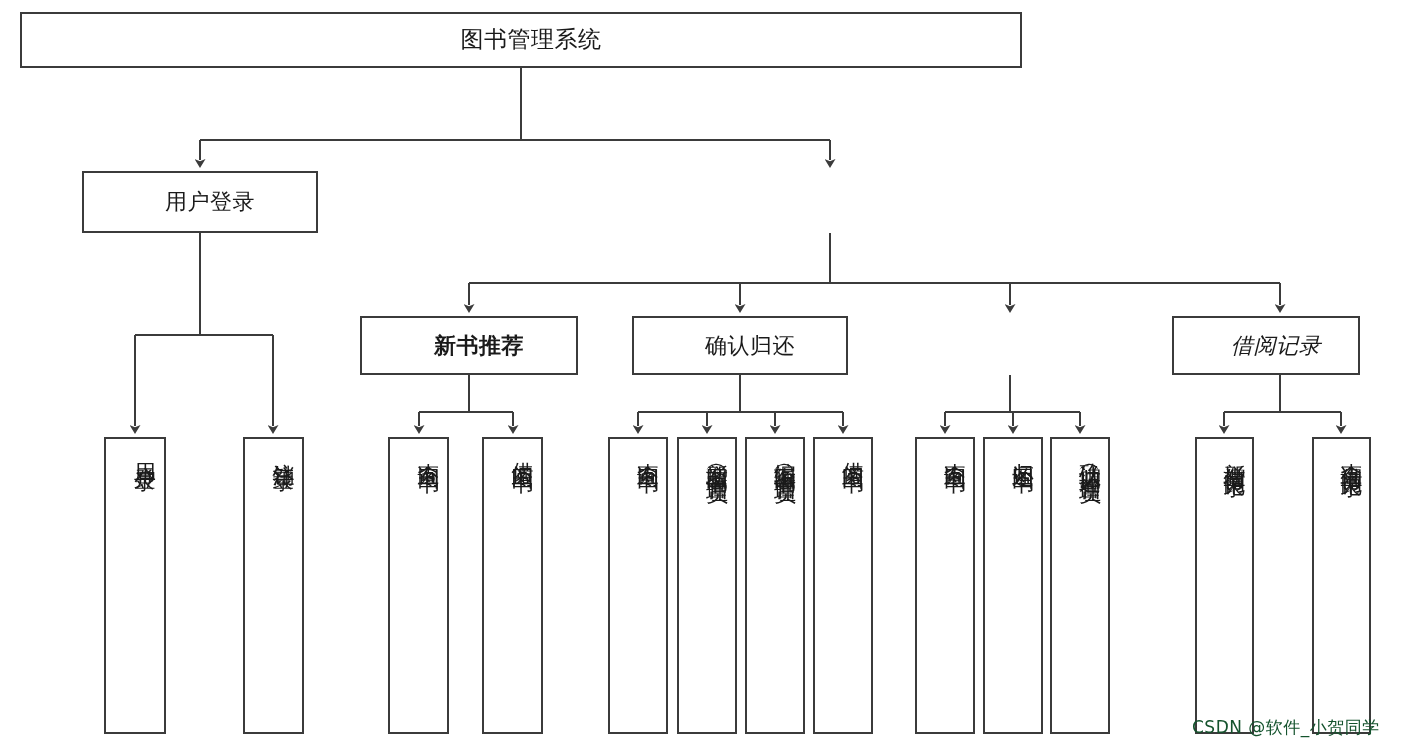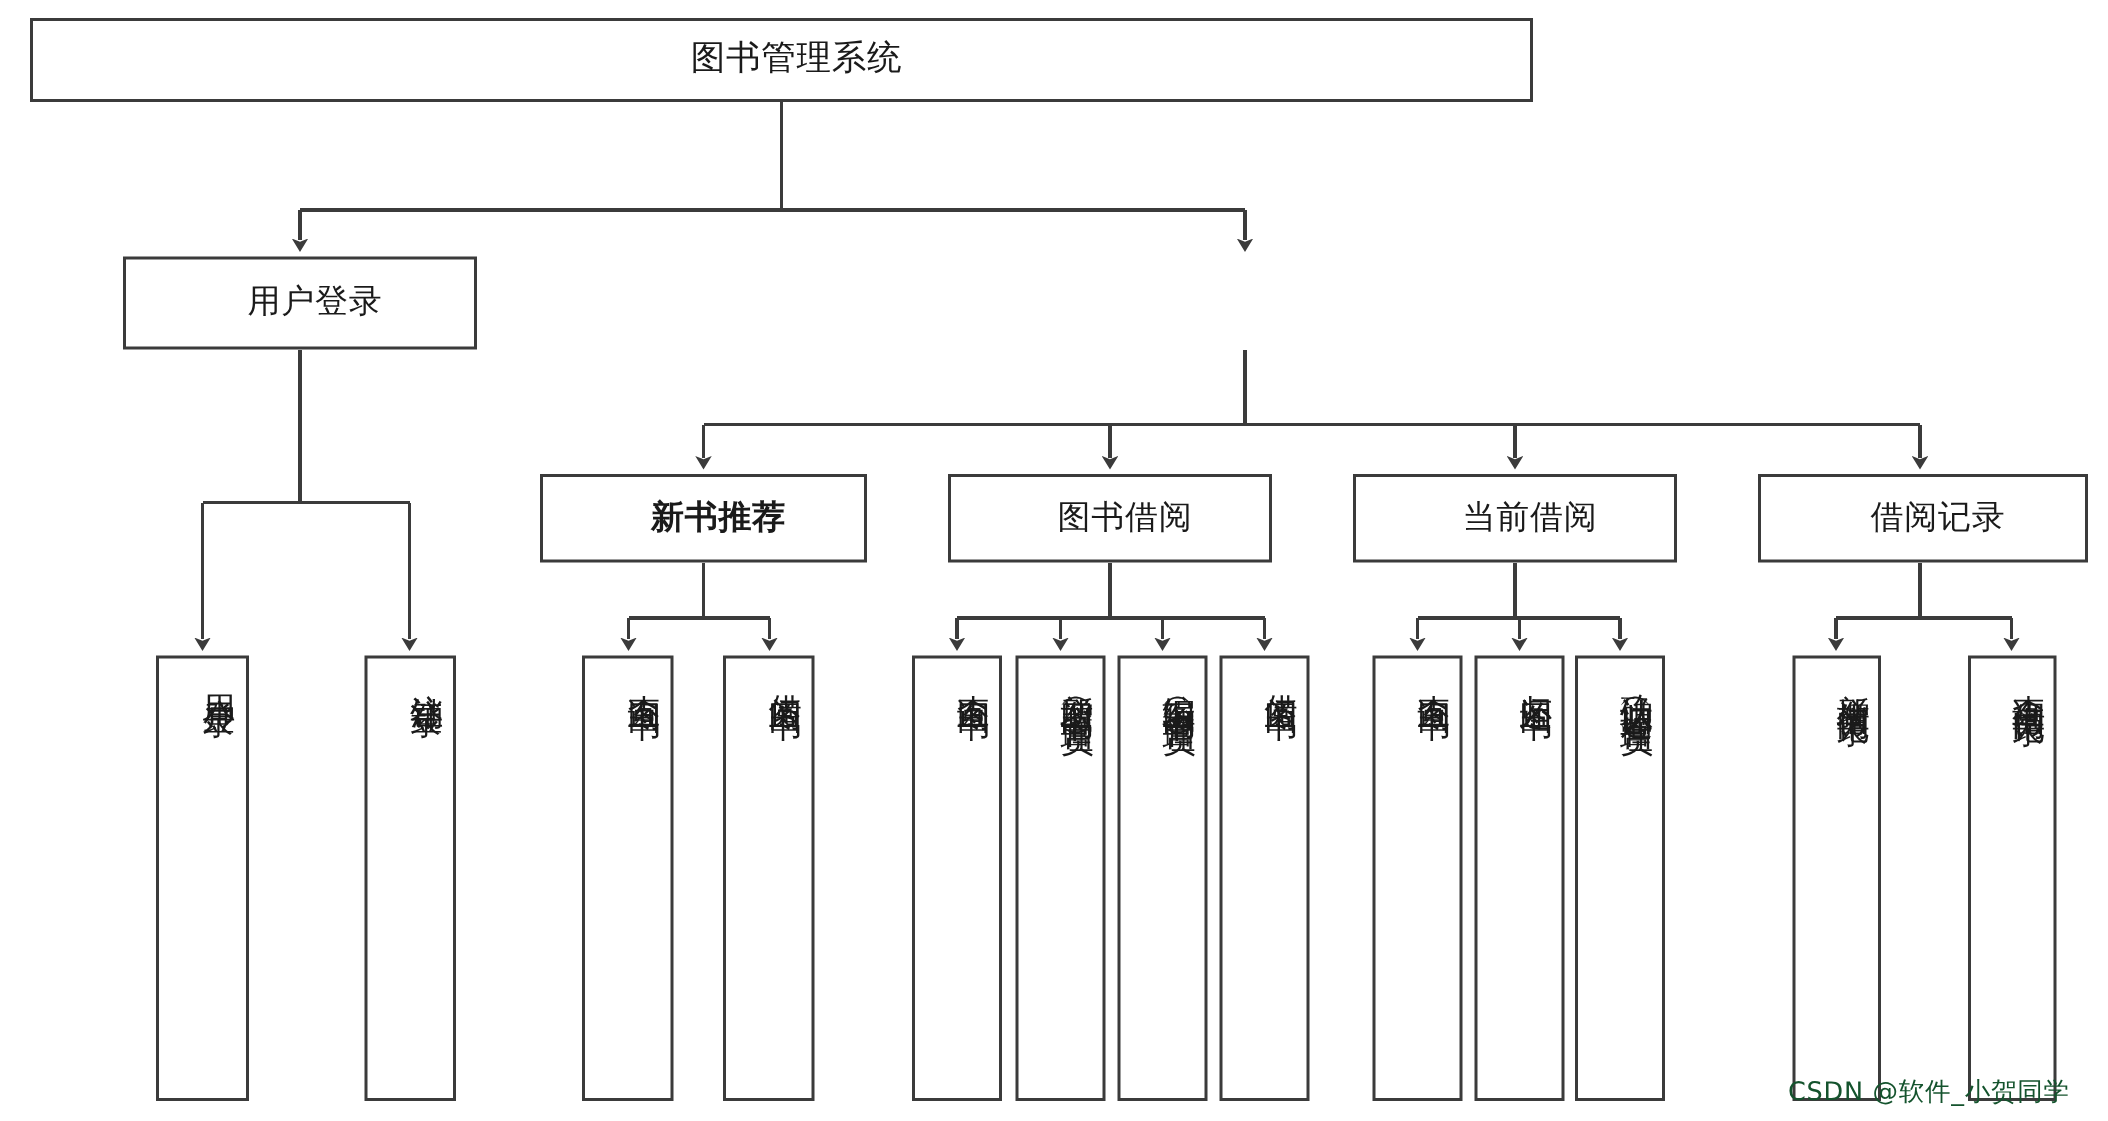--- a/index.html
+++ b/index.html
@@ -131,26 +131,23 @@
   </div>
 
   <div class="node horiz" style="left: 82px; top: 171px; width: 236px; height: 62px;">
     <span class="label">用户登录</span>
   </div>
 
   <div class="node horiz" style="left: 360px; top: 316px; width: 218px; height: 59px; font-weight: bold;">
     <span class="label">新书推荐</span>
   </div>
   <div class="node horiz" style="left: 632px; top: 316px; width: 216px; height: 59px;">
-    <span class="label">图书借阅</span>
+    <span class="label">确认归还</span>
   </div>
-  <div class="node horiz" style="left: 902px; top: 316px; width: 216px; height: 59px;">
-    <span class="label">当前借阅</span>
-  </div>
-  <div class="node horiz" style="left: 1172px; top: 316px; width: 220px; height: 59px;">
+  <div class="node horiz" style="left: 1172px; top: 316px; width: 188px; height: 59px; font-style: italic;">
     <span class="label">借阅记录</span>
   </div>
 
   <div class="node vert" style="left: 104px; top: 437px; width: 62px; height: 297px;">
     <span class="label">用户登录</span>
   </div>
   <div class="node vert" style="left: 243px; top: 437px; width: 61px; height: 297px;">
     <span class="label">注销登录</span>
   </div>
   <div class="node vert" style="left: 388px; top: 437px; width: 61px; height: 297px;">

